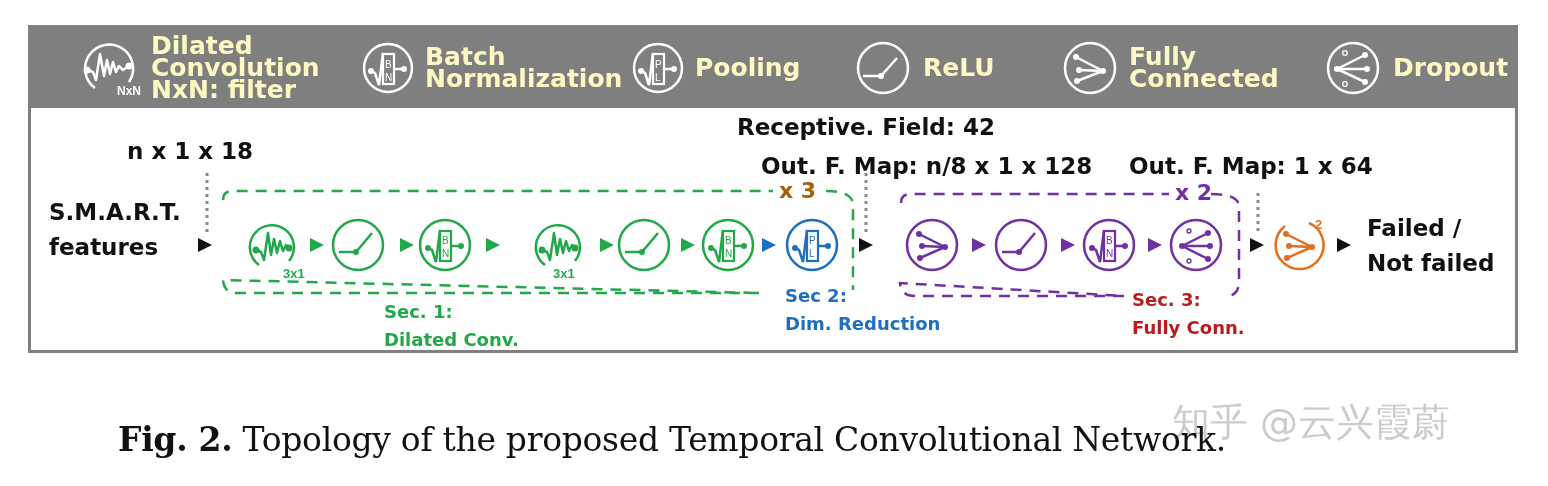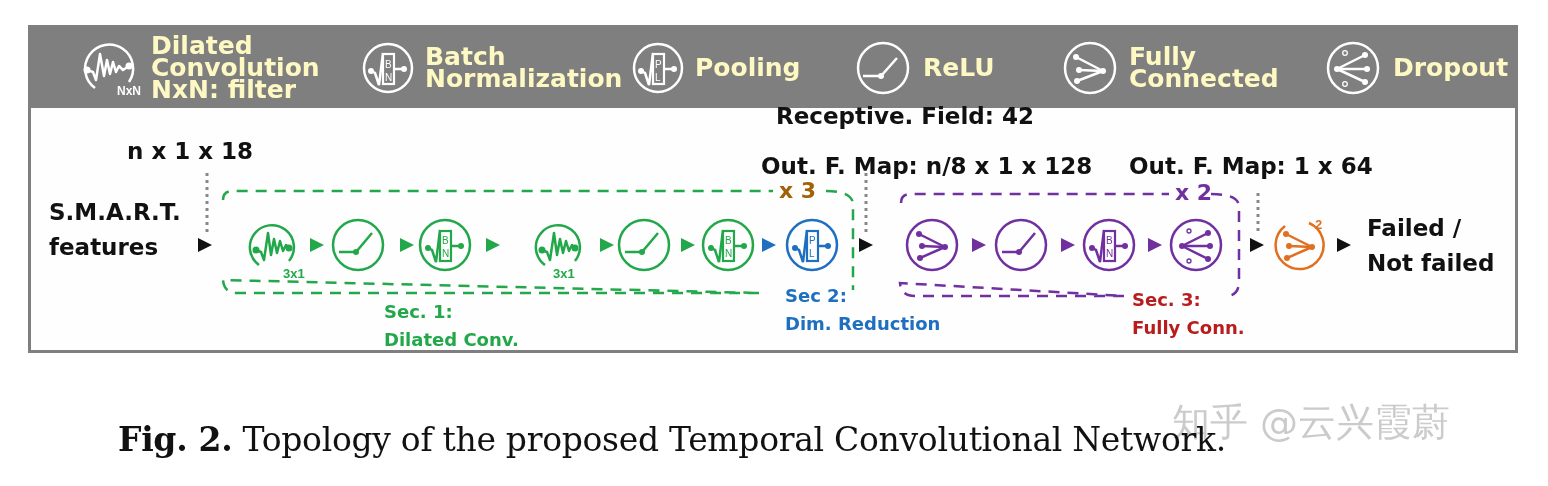--- a/index.html
+++ b/index.html
@@ -103,21 +103,21 @@
         <circle cx="22" cy="12" r="2.3" fill="none" stroke="#fff" stroke-width="1.3"></circle>
           <circle cx="22" cy="43" r="2.3" fill="none" stroke="#fff" stroke-width="1.3"></circle>
       </svg>
       <div class="leg-label">Dropout</div>
     </div>
   </div>
 
   <div class="abs txt-black" style="left:96px; top:108px;">n x 1 x 18</div>
   <div class="abs txt-black" style="left:18px; top:167px; white-space:pre-line; line-height:35px;">S.M.A.R.T.
 features</div>
-  <div class="abs txt-black" style="left:706px; top:73px;margin-left:39px;">Receptive. Field: 42</div>
+  <div class="abs txt-black" style="left:706px; top:84px;">Receptive. Field: 42</div>
   <div class="abs txt-black" style="left:706px; top:123px;margin-left:24px;">Out. F. Map: n/8 x 1 x 128</div>
   <div class="abs txt-black" style="left:1098px; top:123px;">Out. F. Map: 1 x 64</div>
   <div class="abs txt-black" style="left:1336px; top:183px; white-space:pre-line; line-height:35px;">Failed /
 Not failed</div>
 
   <div class="abs sec-label" style="left:353px; top:270px; color:#22a84a;">Sec. 1:
 Dilated Conv.</div>
   <div class="abs sec-label" style="left:754px; top:254px; color:#1f6fc0;">Sec 2:
 Dim. Reduction</div>
   <div class="abs sec-label" style="left:1101px; top:258px; color:#b91c1c;">Sec. 3:

